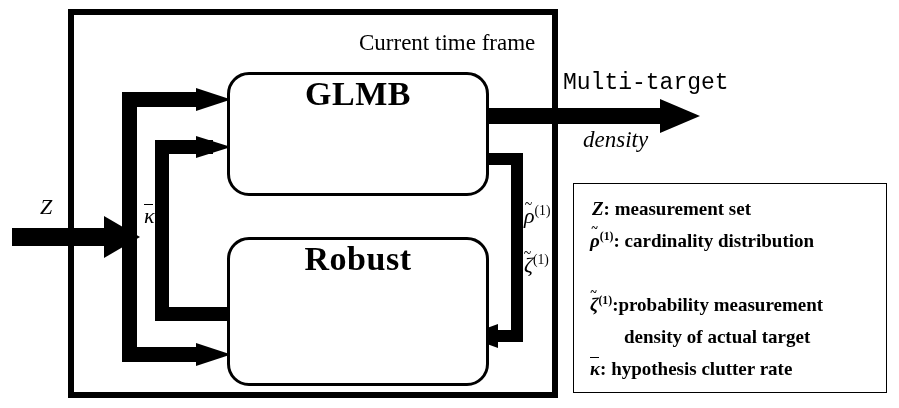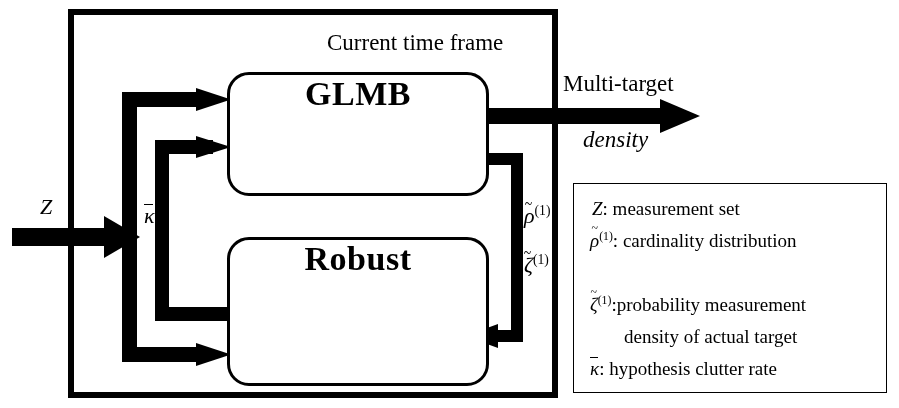--- a/index.html
+++ b/index.html
@@ -4,25 +4,25 @@
 <style>
   html,body{margin:0;padding:0;background:#ffffff;}
   body{width:899px;height:408px;position:relative;overflow:hidden;
        font-family:"Liberation Serif","DejaVu Serif",serif;color:#000;}
 
   #canvas{position:absolute;left:0;top:0;width:899px;height:408px;}
 
   .lbl{position:absolute;white-space:nowrap;line-height:1;}
 
   
-  .t-frame{font-size:23px;}
+  .t-frame{font-size:23px;margin-left:32px;}
   .t-block{font-weight:bold;font-size:34px;letter-spacing:.5px;}
   .t-out{font-size:23px;}
   .t-sym{font-size:22px;font-style:italic;}
-  .t-leg{font-size:19px;}
+  .t-leg{font-size:19px;font-weight:bold;}
   .t-leg .it{font-style:italic;}
   .sup{font-size:.62em;vertical-align:super;font-style:normal;}
 
   
   .ovb{position:relative;display:inline-block;font-style:italic;}
   .ovb::before{content:"";position:absolute;left:4%;right:12%;top:-0.06em;
                height:1.6px;background:#000;}
   .til{position:relative;display:inline-block;font-style:italic;}
   .til::before{content:"~";position:absolute;left:50%;top:-0.62em;
                transform:translateX(-55%) scaleX(.8);font-size:.78em;
@@ -96,21 +96,21 @@
   <div class="block" style="left:227px;top:237px;width:256px;height:143px;">
     <span class="t-block" style="display:block;line-height:1.12">
       <span>Robust</span><br>
     </span>
   </div>
 
   <div class="lbl t-frame" style="left:327px;top:31px;">Current time frame</div>
 
   <div class="lbl t-sym" style="left:40px;top:196px;">Z</div>
 
-  <div class="lbl t-out" style="left:563px;top:72px;">Multi-target</div>
+  <div class="lbl t-out" style="left:563px;top:72px;font-family:Liberation Mono, monospace;">Multi-target</div>
   <div class="lbl t-out" style="left:583px;top:128px;font-style:italic;">density</div>
 
   <div class="lbl t-sym" style="left:144px;top:205px;">
     <span class="ovb">κ</span>
   </div>
 
   <div class="lbl t-sym" style="left:524px;top:204px;">
     <span class="til">ρ</span><span class="sup">(1)</span>
   </div>
 

